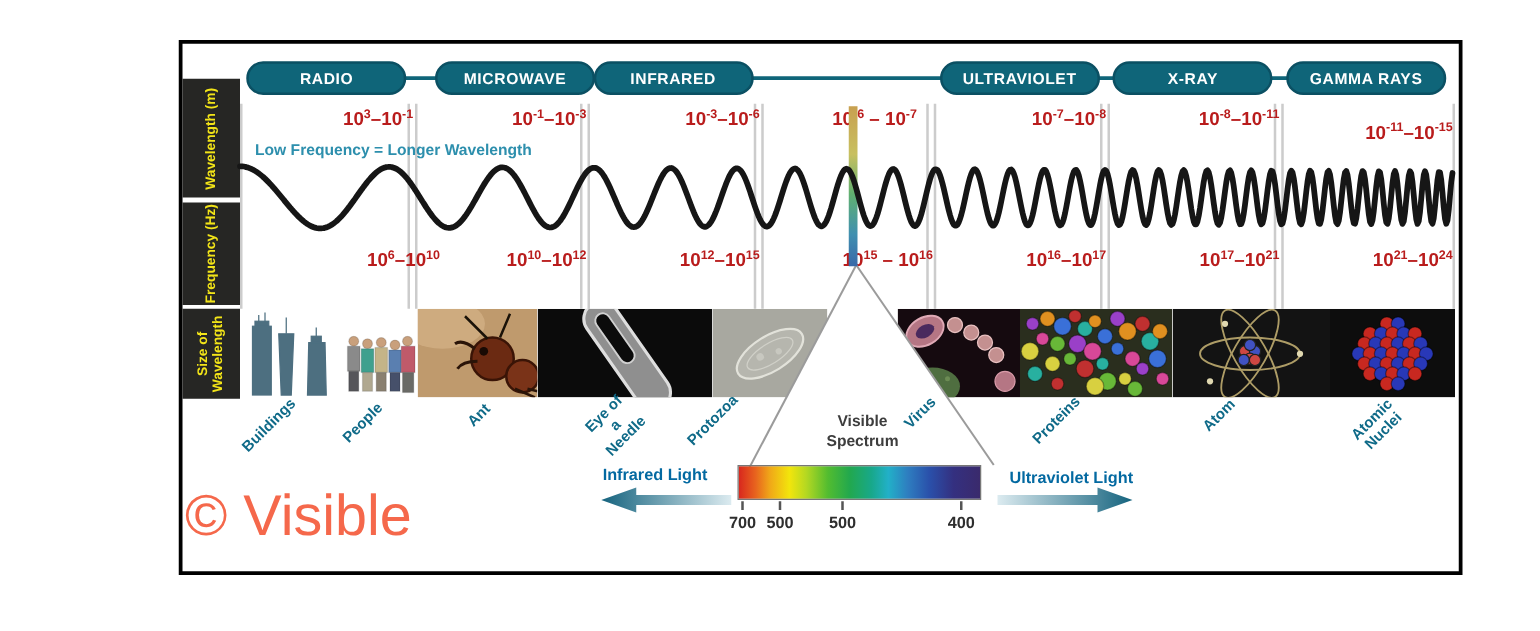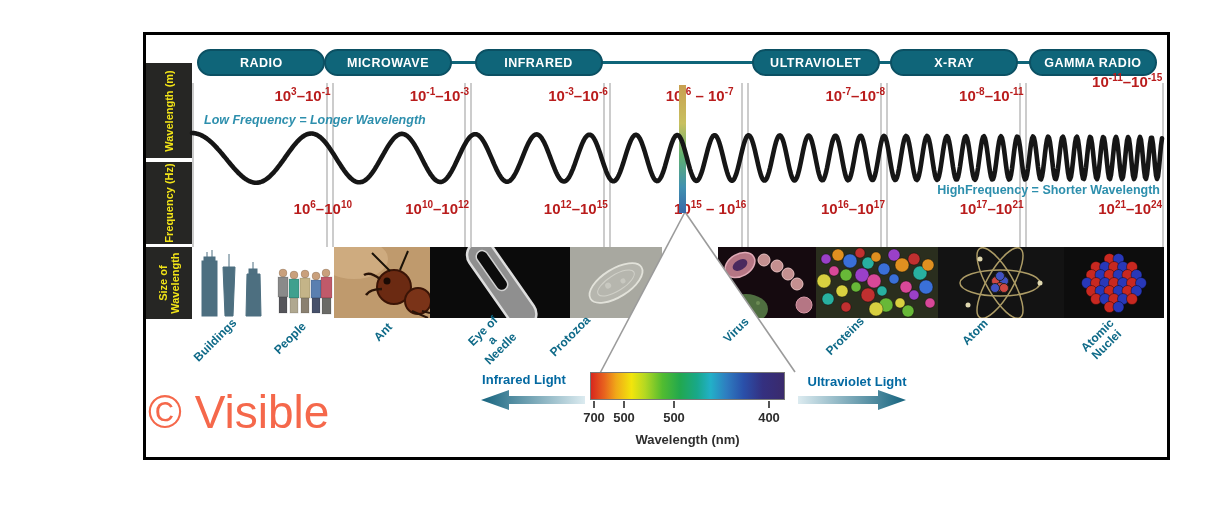--- a/index.html
+++ b/index.html
@@ -52,25 +52,24 @@
       <line x1="539" y1="177" x2="452" y2="342" stroke="#9b9b9b" stroke-width="1.6"></line>
       <line x1="539" y1="177" x2="649" y2="337" stroke="#9b9b9b" stroke-width="1.6"></line>
     </svg>
 
     <div id="rainbow"></div>
 
     <svg id="waveSvg" width="1021" height="422" viewBox="0 0 1021 422">
       <path id="wavePath" fill="none" stroke="#161616" stroke-width="4.6" stroke-linecap="round" stroke-linejoin="round" d="M46.0,98.0 L47.0,98.0 L48.0,98.1 L49.0,98.2 L50.0,98.4 L51.0,98.7 L52.0,98.9 L53.0,99.3 L54.0,99.7 L55.0,100.1 L56.0,100.6 L57.0,101.1 L58.0,101.7 L59.0,102.3 L60.0,103.0 L61.0,103.7 L62.0,104.5 L63.0,105.3 L64.0,106.1 L65.0,107.0 L66.0,107.9 L67.0,108.9 L68.0,109.9 L69.0,110.9 L70.0,112.0 L71.0,113.0 L72.0,114.2 L73.0,115.3 L74.0,116.4 L75.0,117.6 L76.0,118.8 L77.0,120.0 L78.0,121.2 L79.0,122.4 L80.0,123.6 L81.0,124.8 L82.0,126.1 L83.0,127.3 L84.0,128.5 L85.0,129.7 L86.0,130.9 L87.0,132.0 L88.0,133.2 L89.0,134.3 L90.0,135.4 L91.0,136.4 L92.0,137.5 L93.0,138.5 L94.0,139.4 L95.0,140.4 L96.0,141.2 L97.0,142.1 L98.0,142.9 L99.0,143.6 L100.0,144.3 L101.0,144.9 L102.0,145.5 L103.0,146.0 L104.0,146.4 L105.0,146.8 L106.0,147.1 L107.0,147.4 L108.0,147.6 L109.0,147.7 L110.0,147.7 L111.0,147.7 L112.0,147.6 L113.0,147.5 L114.0,147.2 L115.0,146.9 L116.0,146.6 L117.0,146.1 L118.0,145.6 L119.0,145.0 L120.0,144.4 L121.0,143.7 L122.0,142.9 L123.0,142.1 L124.0,141.2 L125.0,140.2 L126.0,139.2 L127.0,138.2 L128.0,137.1 L129.0,135.9 L130.0,134.7 L131.0,133.5 L132.0,132.2 L133.0,130.9 L134.0,129.6 L135.0,128.2 L136.0,126.8 L137.0,125.5 L138.0,124.1 L139.0,122.6 L140.0,121.2 L141.0,119.8 L142.0,118.4 L143.0,117.0 L144.0,115.7 L145.0,114.3 L146.0,113.0 L147.0,111.7 L148.0,110.4 L149.0,109.2 L150.0,108.1 L151.0,106.9 L152.0,105.9 L153.0,104.9 L154.0,103.9 L155.0,103.0 L156.0,102.2 L157.0,101.5 L158.0,100.8 L159.0,100.2 L160.0,99.7 L161.0,99.3 L162.0,99.0 L163.0,98.7 L164.0,98.6 L165.0,98.5 L166.0,98.5 L167.0,98.6 L168.0,98.9 L169.0,99.2 L170.0,99.6 L171.0,100.0 L172.0,100.6 L173.0,101.3 L174.0,102.0 L175.0,102.9 L176.0,103.8 L177.0,104.8 L178.0,105.9 L179.0,107.0 L180.0,108.2 L181.0,109.5 L182.0,110.9 L183.0,112.2 L184.0,113.7 L185.0,115.2 L186.0,116.7 L187.0,118.2 L188.0,119.8 L189.0,121.4 L190.0,123.0 L191.0,124.6 L192.0,126.2 L193.0,127.7 L194.0,129.3 L195.0,130.9 L196.0,132.4 L197.0,133.8 L198.0,135.3 L199.0,136.6 L200.0,138.0 L201.0,139.2 L202.0,140.4 L203.0,141.5 L204.0,142.5 L205.0,143.5 L206.0,144.3 L207.0,145.1 L208.0,145.7 L209.0,146.3 L210.0,146.7 L211.0,147.0 L212.0,147.2 L213.0,147.3 L214.0,147.3 L215.0,147.1 L216.0,146.9 L217.0,146.5 L218.0,146.0 L219.0,145.4 L220.0,144.6 L221.0,143.8 L222.0,142.9 L223.0,141.8 L224.0,140.7 L225.0,139.4 L226.0,138.1 L227.0,136.7 L228.0,135.2 L229.0,133.7 L230.0,132.0 L231.0,130.4 L232.0,128.7 L233.0,126.9 L234.0,125.2 L235.0,123.4 L236.0,121.6 L237.0,119.8 L238.0,118.1 L239.0,116.3 L240.0,114.6 L241.0,112.9 L242.0,111.3 L243.0,109.8 L244.0,108.3 L245.0,106.9 L246.0,105.6 L247.0,104.3 L248.0,103.2 L249.0,102.2 L250.0,101.4 L251.0,100.6 L252.0,100.0 L253.0,99.5 L254.0,99.1 L255.0,98.9 L256.0,98.9 L257.0,99.0 L258.0,99.2 L259.0,99.6 L260.0,100.1 L261.0,100.7 L262.0,101.6 L263.0,102.5 L264.0,103.6 L265.0,104.8 L266.0,106.1 L267.0,107.5 L268.0,109.0 L269.0,110.7 L270.0,112.4 L271.0,114.2 L272.0,116.0 L273.0,117.9 L274.0,119.8 L275.0,121.8 L276.0,123.7 L277.0,125.7 L278.0,127.7 L279.0,129.6 L280.0,131.5 L281.0,133.3 L282.0,135.1 L283.0,136.8 L284.0,138.4 L285.0,139.9 L286.0,141.2 L287.0,142.5 L288.0,143.6 L289.0,144.6 L290.0,145.4 L291.0,146.0 L292.0,146.5 L293.0,146.8 L294.0,147.0 L295.0,146.9 L296.0,146.7 L297.0,146.3 L298.0,145.8 L299.0,145.0 L300.0,144.1 L301.0,143.0 L302.0,141.8 L303.0,140.4 L304.0,138.9 L305.0,137.3 L306.0,135.5 L307.0,133.6 L308.0,131.7 L309.0,129.7 L310.0,127.6 L311.0,125.5 L312.0,123.3 L313.0,121.2 L314.0,119.0 L315.0,116.9 L316.0,114.8 L317.0,112.8 L318.0,110.9 L319.0,109.1 L320.0,107.3 L321.0,105.8 L322.0,104.3 L323.0,103.0 L324.0,101.9 L325.0,101.0 L326.0,100.2 L327.0,99.7 L328.0,99.3 L329.0,99.2 L330.0,99.2 L331.0,99.5 L332.0,100.0 L333.0,100.7 L334.0,101.6 L335.0,102.7 L336.0,104.0 L337.0,105.5 L338.0,107.1 L339.0,108.9 L340.0,110.9 L341.0,112.9 L342.0,115.0 L343.0,117.3 L344.0,119.6 L345.0,121.9 L346.0,124.2 L347.0,126.5 L348.0,128.9 L349.0,131.1 L350.0,133.3 L351.0,135.4 L352.0,137.3 L353.0,139.1 L354.0,140.8 L355.0,142.3 L356.0,143.6 L357.0,144.7 L358.0,145.5 L359.0,146.2 L360.0,146.6 L361.0,146.7 L362.0,146.6 L363.0,146.2 L364.0,145.7 L365.0,144.8 L366.0,143.7 L367.0,142.4 L368.0,140.9 L369.0,139.2 L370.0,137.3 L371.0,135.2 L372.0,133.0 L373.0,130.7 L374.0,128.3 L375.0,125.8 L376.0,123.3 L377.0,120.8 L378.0,118.3 L379.0,115.9 L380.0,113.5 L381.0,111.2 L382.0,109.1 L383.0,107.1 L384.0,105.3 L385.0,103.7 L386.0,102.3 L387.0,101.2 L388.0,100.4 L389.0,99.8 L390.0,99.5 L391.0,99.4 L392.0,99.7 L393.0,100.3 L394.0,101.1 L395.0,102.2 L396.0,103.6 L397.0,105.3 L398.0,107.1 L399.0,109.2 L400.0,111.4 L401.0,113.8 L402.0,116.4 L403.0,119.0 L404.0,121.6 L405.0,124.3 L406.0,127.0 L407.0,129.7 L408.0,132.2 L409.0,134.7 L410.0,137.0 L411.0,139.1 L412.0,141.0 L413.0,142.6 L414.0,144.0 L415.0,145.1 L416.0,145.9 L417.0,146.3 L418.0,146.5 L419.0,146.3 L420.0,145.7 L421.0,144.9 L422.0,143.7 L423.0,142.3 L424.0,140.5 L425.0,138.5 L426.0,136.2 L427.0,133.8 L428.0,131.2 L429.0,128.4 L430.0,125.6 L431.0,122.7 L432.0,119.8 L433.0,117.0 L434.0,114.3 L435.0,111.6 L436.0,109.2 L437.0,106.9 L438.0,104.9 L439.0,103.2 L440.0,101.8 L441.0,100.8 L442.0,100.0 L443.0,99.7 L444.0,99.7 L445.0,100.1 L446.0,100.9 L447.0,102.0 L448.0,103.5 L449.0,105.3 L450.0,107.4 L451.0,109.8 L452.0,112.4 L453.0,115.2 L454.0,118.1 L455.0,121.2 L456.0,124.2 L457.0,127.3 L458.0,130.3 L459.0,133.1 L460.0,135.8 L461.0,138.3 L462.0,140.5 L463.0,142.4 L464.0,143.9 L465.0,145.1 L466.0,145.9 L467.0,146.2 L468.0,146.2 L469.0,145.7 L470.0,144.8 L471.0,143.5 L472.0,141.8 L473.0,139.7 L474.0,137.3 L475.0,134.7 L476.0,131.8 L477.0,128.7 L478.0,125.6 L479.0,122.3 L480.0,119.1 L481.0,115.9 L482.0,112.9 L483.0,110.1 L484.0,107.5 L485.0,105.2 L486.0,103.3 L487.0,101.8 L488.0,100.7 L489.0,100.0 L490.0,99.8 L491.0,100.1 L492.0,100.9 L493.0,102.2 L494.0,103.8 L495.0,105.9 L496.0,108.4 L497.0,111.2 L498.0,114.2 L499.0,117.4 L500.0,120.8 L501.0,124.2 L502.0,127.6 L503.0,130.9 L504.0,134.0 L505.0,136.9 L506.0,139.5 L507.0,141.7 L508.0,143.6 L509.0,144.9 L510.0,145.7 L511.0,146.1 L512.0,145.9 L513.0,145.1 L514.0,143.9 L515.0,142.2 L516.0,140.0 L517.0,137.4 L518.0,134.4 L519.0,131.2 L520.0,127.7 L521.0,124.2 L522.0,120.6 L523.0,117.0 L524.0,113.6 L525.0,110.5 L526.0,107.6 L527.0,105.1 L528.0,103.0 L529.0,101.5 L530.0,100.5 L531.0,100.0 L532.0,100.2 L533.0,100.9 L534.0,102.2 L535.0,104.1 L536.0,106.4 L537.0,109.2 L538.0,112.4 L539.0,115.8 L540.0,119.5 L541.0,123.2 L542.0,127.0 L543.0,130.6 L544.0,134.1 L545.0,137.3 L546.0,140.0 L547.0,142.3 L548.0,144.1 L549.0,145.3 L550.0,145.9 L551.0,145.8 L552.0,145.1 L553.0,143.7 L554.0,141.7 L555.0,139.2 L556.0,136.3 L557.0,132.9 L558.0,129.2 L559.0,125.3 L560.0,121.4 L561.0,117.5 L562.0,113.7 L563.0,110.3 L564.0,107.2 L565.0,104.5 L566.0,102.5 L567.0,101.0 L568.0,100.3 L569.0,100.2 L570.0,100.9 L571.0,102.2 L572.0,104.2 L573.0,106.8 L574.0,110.0 L575.0,113.5 L576.0,117.4 L577.0,121.4 L578.0,125.6 L579.0,129.6 L580.0,133.4 L581.0,136.9 L582.0,140.0 L583.0,142.5 L584.0,144.3 L585.0,145.4 L586.0,145.8 L587.0,145.4 L588.0,144.2 L589.0,142.2 L590.0,139.7 L591.0,136.5 L592.0,132.8 L593.0,128.8 L594.0,124.6 L595.0,120.3 L596.0,116.1 L597.0,112.1 L598.0,108.5 L599.0,105.5 L600.0,103.0 L601.0,101.3 L602.0,100.4 L603.0,100.4 L604.0,101.1 L605.0,102.7 L606.0,105.1 L607.0,108.2 L608.0,111.8 L609.0,115.8 L610.0,120.2 L611.0,124.6 L612.0,129.1 L613.0,133.2 L614.0,137.0 L615.0,140.3 L616.0,142.8 L617.0,144.6 L618.0,145.5 L619.0,145.5 L620.0,144.6 L621.0,142.8 L622.0,140.2 L623.0,136.9 L624.0,133.0 L625.0,128.7 L626.0,124.1 L627.0,119.4 L628.0,115.0 L629.0,110.8 L630.0,107.1 L631.0,104.2 L632.0,102.0 L633.0,100.7 L634.0,100.4 L635.0,101.1 L636.0,102.8 L637.0,105.4 L638.0,108.7 L639.0,112.7 L640.0,117.2 L641.0,121.9 L642.0,126.8 L643.0,131.4 L644.0,135.7 L645.0,139.4 L646.0,142.3 L647.0,144.3 L648.0,145.4 L649.0,145.4 L650.0,144.3 L651.0,142.2 L652.0,139.2 L653.0,135.4 L654.0,131.0 L655.0,126.2 L656.0,121.2 L657.0,116.3 L658.0,111.7 L659.0,107.7 L660.0,104.4 L661.0,102.1 L662.0,100.8 L663.0,100.6 L664.0,101.6 L665.0,103.7 L666.0,106.7 L667.0,110.7 L668.0,115.3 L669.0,120.3 L670.0,125.4 L671.0,130.4 L672.0,135.1 L673.0,139.1 L674.0,142.3 L675.0,144.4 L676.0,145.3 L677.0,145.1 L678.0,143.6 L679.0,141.0 L680.0,137.4 L681.0,133.0 L682.0,128.0 L683.0,122.7 L684.0,117.4 L685.0,112.4 L686.0,108.0 L687.0,104.5 L688.0,102.0 L689.0,100.8 L690.0,100.8 L691.0,102.2 L692.0,104.8 L693.0,108.4 L694.0,113.0 L695.0,118.1 L696.0,123.6 L697.0,129.0 L698.0,134.1 L699.0,138.5 L700.0,142.0 L701.0,144.3 L702.0,145.3 L703.0,144.8 L704.0,143.1 L705.0,140.0 L706.0,135.8 L707.0,130.8 L708.0,125.4 L709.0,119.7 L710.0,114.2 L711.0,109.3 L712.0,105.3 L713.0,102.5 L714.0,101.0 L715.0,100.9 L716.0,102.4 L717.0,105.2 L718.0,109.3 L719.0,114.2 L720.0,119.8 L721.0,125.7 L722.0,131.3 L723.0,136.4 L724.0,140.6 L725.0,143.5 L726.0,145.0 L727.0,145.0 L728.0,143.3 L729.0,140.2 L730.0,135.9 L731.0,130.6 L732.0,124.8 L733.0,118.8 L734.0,113.1 L735.0,108.1 L736.0,104.2 L737.0,101.7 L738.0,100.9 L739.0,101.6 L740.0,104.0 L741.0,107.9 L742.0,112.9 L743.0,118.7 L744.0,124.9 L745.0,130.9 L746.0,136.3 L747.0,140.7 L748.0,143.7 L749.0,145.0 L750.0,144.6 L751.0,142.5 L752.0,138.8 L753.0,133.7 L754.0,127.8 L755.0,121.5 L756.0,115.3 L757.0,109.7 L758.0,105.3 L759.0,102.2 L760.0,101.0 L761.0,101.6 L762.0,104.0 L763.0,108.0 L764.0,113.4 L765.0,119.6 L766.0,126.1 L767.0,132.3 L768.0,137.8 L769.0,141.9 L770.0,144.4 L771.0,145.0 L772.0,143.6 L773.0,140.3 L774.0,135.5 L775.0,129.5 L776.0,122.9 L777.0,116.3 L778.0,110.3 L779.0,105.5 L780.0,102.3 L781.0,101.0 L782.0,101.9 L783.0,104.7 L784.0,109.2 L785.0,115.1 L786.0,121.8 L787.0,128.6 L788.0,134.9 L789.0,140.0 L790.0,143.5 L791.0,144.9 L792.0,144.2 L793.0,141.3 L794.0,136.6 L795.0,130.5 L796.0,123.6 L797.0,116.7 L798.0,110.4 L799.0,105.4 L800.0,102.2 L801.0,101.1 L802.0,102.4 L803.0,105.8 L804.0,111.1 L805.0,117.6 L806.0,124.7 L807.0,131.7 L808.0,137.7 L809.0,142.2 L810.0,144.5 L811.0,144.5 L812.0,142.2 L813.0,137.6 L814.0,131.5 L815.0,124.4 L816.0,117.1 L817.0,110.4 L818.0,105.2 L819.0,102.0 L820.0,101.2 L821.0,103.0 L822.0,107.0 L823.0,113.0 L824.0,120.1 L825.0,127.6 L826.0,134.5 L827.0,140.1 L828.0,143.7 L829.0,144.8 L830.0,143.2 L831.0,139.2 L832.0,133.1 L833.0,125.8 L834.0,118.2 L835.0,111.1 L836.0,105.5 L837.0,102.1 L838.0,101.3 L839.0,103.3 L840.0,107.8 L841.0,114.2 L842.0,121.8 L843.0,129.6 L844.0,136.5 L845.0,141.7 L846.0,144.4 L847.0,144.3 L848.0,141.3 L849.0,135.9 L850.0,128.8 L851.0,120.8 L852.0,113.1 L853.0,106.8 L854.0,102.7 L855.0,101.3 L856.0,103.0 L857.0,107.5 L858.0,114.1 L859.0,122.0 L860.0,130.1 L861.0,137.2 L862.0,142.2 L863.0,144.5 L864.0,143.7 L865.0,139.9 L866.0,133.6 L867.0,125.7 L868.0,117.4 L869.0,110.0 L870.0,104.4 L871.0,101.6 L872.0,102.1 L873.0,105.7 L874.0,111.9 L875.0,119.9 L876.0,128.4 L877.0,136.0 L878.0,141.6 L879.0,144.4 L880.0,143.8 L881.0,139.9 L882.0,133.3 L883.0,125.1 L884.0,116.5 L885.0,108.9 L886.0,103.6 L887.0,101.5 L888.0,102.9 L889.0,107.6 L890.0,114.8 L891.0,123.5 L892.0,132.0 L893.0,139.1 L894.0,143.5 L895.0,144.4 L896.0,141.6 L897.0,135.7 L898.0,127.5 L899.0,118.6 L900.0,110.4 L901.0,104.4 L902.0,101.6 L903.0,102.7 L904.0,107.3 L905.0,114.8 L906.0,123.7 L907.0,132.6 L908.0,139.7 L909.0,143.8 L910.0,144.1 L911.0,140.5 L912.0,133.6 L913.0,124.8 L914.0,115.6 L915.0,107.8 L916.0,102.8 L917.0,101.7 L918.0,104.6 L919.0,111.1 L920.0,119.9 L921.0,129.3 L922.0,137.5 L923.0,142.9 L924.0,144.3 L925.0,141.6 L926.0,135.1 L927.0,126.2 L928.0,116.6 L929.0,108.3 L930.0,103.0 L931.0,101.8 L932.0,104.9 L933.0,111.7 L934.0,121.0 L935.0,130.6 L936.0,138.7 L937.0,143.5 L938.0,144.0 L939.0,139.9 L940.0,132.3 L941.0,122.6 L942.0,113.0 L943.0,105.6 L944.0,101.9 L945.0,102.9 L946.0,108.3 L947.0,117.0 L948.0,127.0 L949.0,136.2 L950.0,142.4 L951.0,144.2 L952.0,141.2 L953.0,134.0 L954.0,124.3 L955.0,114.2 L956.0,106.2 L957.0,102.1 L958.0,102.8 L959.0,108.4 L960.0,117.4 L961.0,127.8 L962.0,137.0 L963.0,142.9 L964.0,144.0 L965.0,139.9 L966.0,131.8 L967.0,121.4 L968.0,111.4 L969.0,104.3 L970.0,101.8 L971.0,104.7 L972.0,112.2 L973.0,122.4 L974.0,132.8 L975.0,140.8 L976.0,144.1 L977.0,142.0 L978.0,135.0 L979.0,124.8 L980.0,114.1 L981.0,105.7 L982.0,102.0 L983.0,103.8 L984.0,110.8 L985.0,121.1 L986.0,131.9 L987.0,140.4 L988.0,144.1 L989.0,141.9 L990.0,134.6 L991.0,124.0 L992.0,113.1 L993.0,105.0 L994.0,101.9 L995.0,104.8 L996.0,113.0 L997.0,124.0 L998.0,134.7 L999.0,142.1 L1000.0,143.9 L1001.0,139.6 L1002.0,130.4 L1003.0,119.0 L1004.0,108.7 L1005.0,102.7 L1006.0,102.8 L1007.0,109.0 L1008.0,119.4 L1009.0,131.0 L1010.0,140.1 L1011.0,144.0 L1012.0,141.4 L1013.0,133.0 L1014.0,121.5 L1015.0,110.5 L1016.0,103.4 "></path>
     </svg>
 
-    <div class="note" style="left:58px;top:78px;font-style:italic;">Low Frequency = Longer Wavelength</div>
-    <div class="note" style="right:7px;top:148px;">HighFrequency = Shorter Wavelength</div>
-
+    <div class="note" style="left:58px;top:78px;">Low Frequency = Longer Wavelength</div>
+
+    <div id="visTitle">Visible Spectrum</div>
     <div id="bar"></div>
-    <div id="axisLabel">Wavelength (nm)</div>
 
     <div class="arrowLabel" id="irLabel">Infrared Light</div>
     <svg class="arrowSvg" style="left:333px;top:353px;" width="108" height="24" viewBox="0 0 108 24">
       <defs>
           <linearGradient id="gradL" x1="0" y1="0" x2="1" y2="0">
         <stop offset="0" stop-color="#15637e"></stop>
             <stop offset="1" stop-color="#dcebf0"></stop>
       </linearGradient>
         </defs>
       <path d="M2,12 L30,2 L30,8 L106,8 L106,16 L30,16 L30,22 Z" fill="url(#gradL)"></path>
@@ -93,21 +92,21 @@
       </div>
       <div class="sideBox" style="top: 127px; height: 82px;">
         <div class="sideLabel">Frequency (Hz)</div>
       </div>
       <div class="sideBox" style="top: 212px; height: 72px;">
         <div class="sideLabel wrap">Size of Wavelength</div>
       </div>
       <div class="pill" style="left: 51.3px; width: 128px;">RADIO</div>
       <div class="val" style="left: 46px; width: 138.6px; top: 52px;">10<sup>3</sup>–10<sup>-1</sup></div>
       <div class="val" style="left: 46px; width: 160px; top: 165px;">10<sup>6</sup>–10<sup>10</sup></div>
-      <div class="pill" style="left: 178px; width: 128px;">MICROWAVE</div>
+      <div class="pill" style="left: 202px; width: 128px;">MICROWAVE</div>
       <div class="val" style="left: 184.6px; width: 138.6px; top: 52px;">10<sup>-1</sup>–10<sup>-3</sup></div>
       <div class="val" style="left: 184.6px; width: 138.6px; top: 165px;">10<sup>10</sup>–10<sup>12</sup></div>
       <div class="divider" style="left: 179.6px;"></div>
       <div class="divider" style="left: 185.6px;"></div>
       <div class="pill" style="left: 328.5px; width: 128px;">INFRARED</div>
       <div class="val" style="left: 323.2px; width: 138.6px; top: 52px;">10<sup>-3</sup>–10<sup>-6</sup></div>
       <div class="val" style="left: 323.2px; width: 138.6px; top: 165px;">10<sup>12</sup>–10<sup>15</sup></div>
       <div class="divider" style="left: 318.2px;"></div>
       <div class="divider" style="left: 324.2px;"></div>
       <div class="val" style="left: 449px; width: 138.6px; top: 52px;">10<sup>-6</sup> – 10<sup>-7</sup></div>
@@ -117,22 +116,22 @@
       <div class="pill" style="left: 605.7px; width: 128px;">ULTRAVIOLET</div>
       <div class="val" style="left: 600.4px; width: 138.6px; top: 52px;">10<sup>-7</sup>–10<sup>-8</sup></div>
       <div class="val" style="left: 600.4px; width: 138.6px; top: 165px;">10<sup>16</sup>–10<sup>17</sup></div>
       <div class="divider" style="left: 595.4px;"></div>
       <div class="divider" style="left: 601.4px;"></div>
       <div class="pill" style="left: 744.3px; width: 128px;">X-RAY</div>
       <div class="val" style="left: 739px; width: 138.6px; top: 52px;">10<sup>-8</sup>–10<sup>-11</sup></div>
       <div class="val" style="left: 739px; width: 138.6px; top: 165px;">10<sup>17</sup>–10<sup>21</sup></div>
       <div class="divider" style="left: 734px;"></div>
       <div class="divider" style="left: 740px;"></div>
-      <div class="pill" style="left: 882.9px; width: 128px;">GAMMA RADIO</div>
-      <div class="val" style="left: 877.6px; width: 138.6px; top: 38px;">10<sup>-11</sup>–10<sup>-15</sup></div>
+      <div class="pill" style="left: 882.9px; width: 128px;">GAMMA RAYS</div>
+      <div class="val" style="left: 877.6px; width: 138.6px; top: 63px;">10<sup>-11</sup>–10<sup>-15</sup></div>
       <div class="val" style="left: 877.6px; width: 138.6px; top: 165px;">10<sup>21</sup>–10<sup>24</sup></div>
       <div class="divider" style="left: 872.6px;"></div>
       <div class="divider" style="left: 878.6px;"></div>
       <div class="divider" style="left: 46px;"></div>
       <div class="divider" style="left: 1016.2px;"></div>
       <div class="cell" style="left: 46px; width: 82px;">
         <svg width="82" height="71" viewBox="0 0 82 71">
           <rect width="82" height="71" fill="#fff"></rect>
     <g fill="#4d6f80" stroke="#4d6f80">
             <line x1="15" y1="5" x2="15" y2="14"></line>

